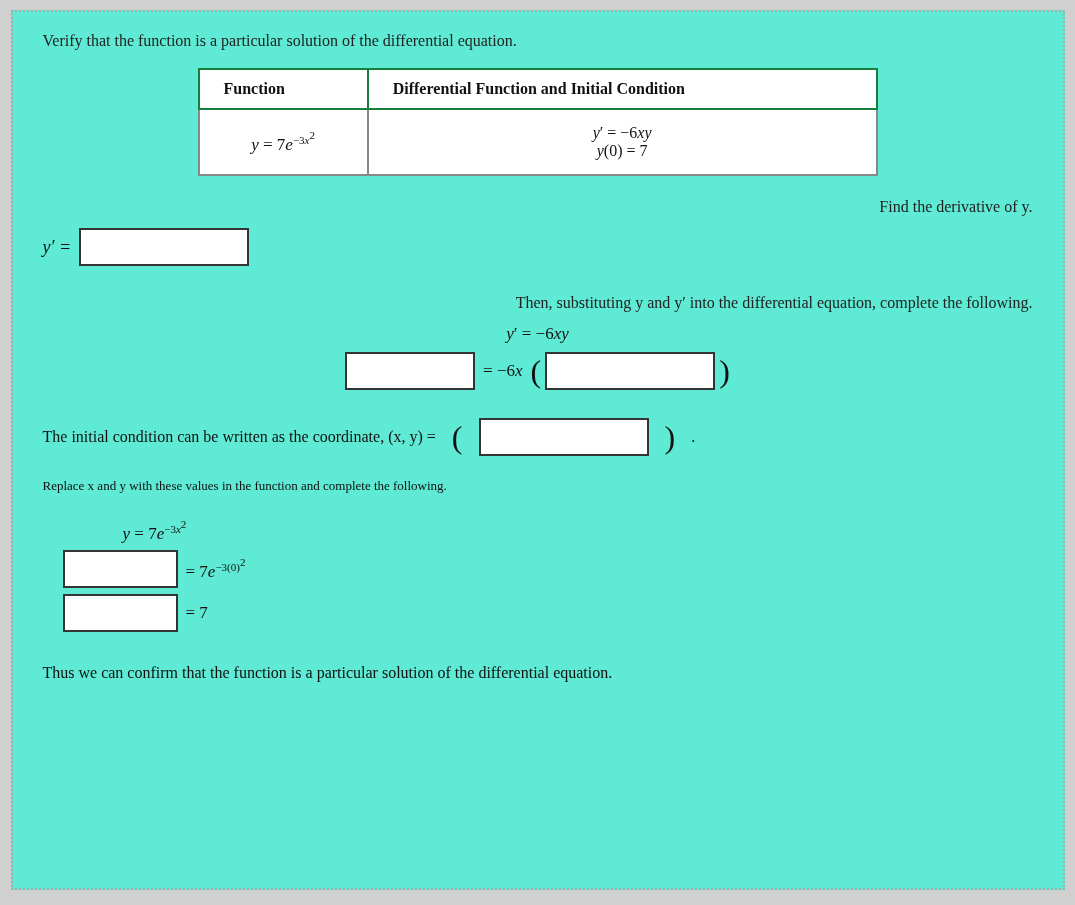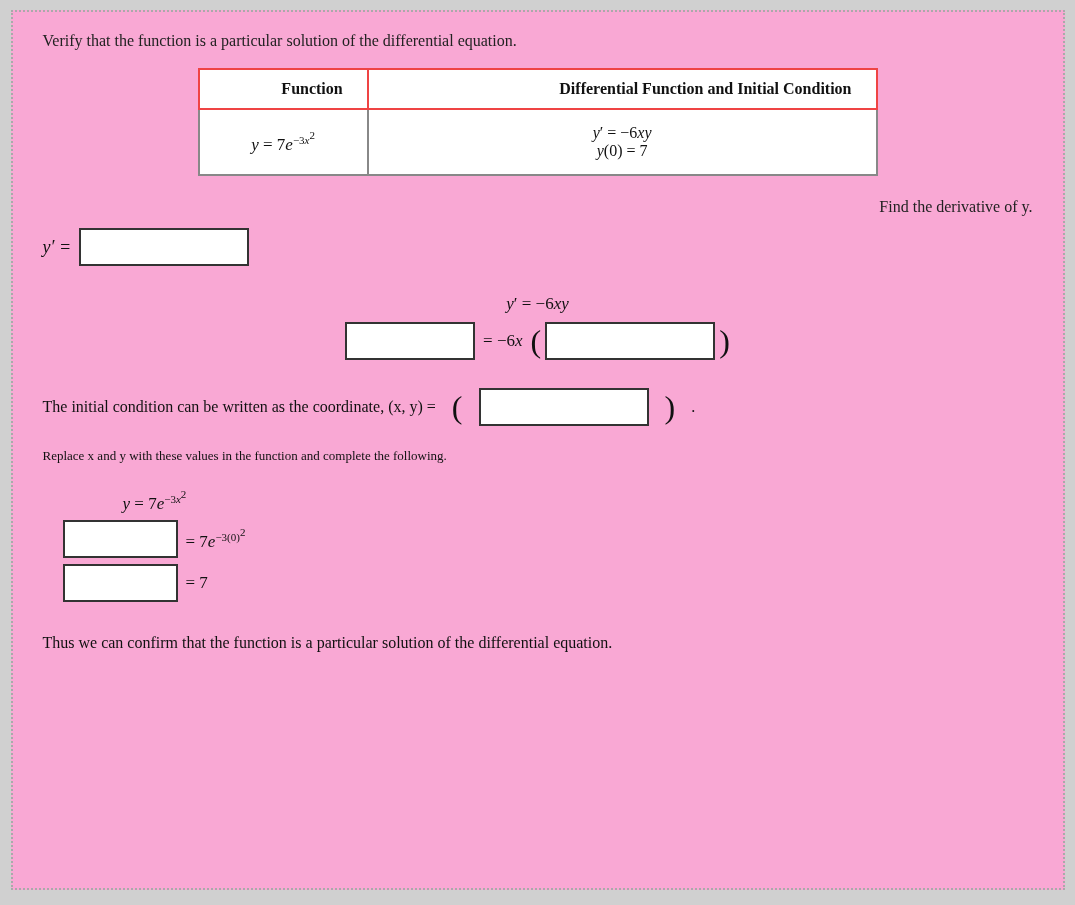--- a/index.html
+++ b/index.html
@@ -13,21 +13,21 @@
       font-family: Georgia, 'Times New Roman', serif;
       font-size: 16px;
       display: flex;
       justify-content: center;
       align-items: flex-start;
       min-height: 905px;
       padding: 10px;
     }
 
     .page-container {
-      background: #f9a8d4;
+      background: #5eead4;
       border: 2px dotted #aaa;
       width: 1054px;
       min-height: 880px;
       padding: 20px 30px 27px 30px;
     }
 
     .intro-text {
       font-size: 16px;
       color: #222;
       margin-bottom: 18px;
@@ -35,25 +35,25 @@
 
     
     .eq-table {
       border-collapse: collapse;
       margin: 0 auto 22px auto;
       width: 680px;
     }
 
     .eq-table th {
       background: #fff;
-      border: 2px solid #ef4444;
+      border: 2px solid #15803d;
       padding: 10px 24px;
       font-size: 16px;
       font-weight: bold;
-      text-align: right;
+      text-align: left;
       color: #111;
     }
 
     .eq-table td {
       background: #fff;
       border: 2px solid #888;
       padding: 14px 24px;
       text-align: center;
       font-size: 16px;
       color: #111;
@@ -217,20 +217,21 @@
   </table>
 
   <div class="section-label">Find the derivative of y.</div>
 
   <div class="derivative-row">
     <span class="derivative-label var">y′ =</span>
     <div class="input-box input-box-wide"></div>
   </div>
 
   <div class="substitution-block">
+    <div class="section-label">Then, substituting y and y′ into the differential equation, complete the following.</div>
     <div class="sub-eq-line">
       <span class="var">y</span>′ = −6<span class="var">xy</span>
     </div>
     <div class="sub-fill-line">
       <div class="input-box"></div>
       <span style="margin: 8px 4px;">= −6<span class="var">x</span></span>
       <span class="paren-large">(</span>
       <div class="input-box input-box-wide"></div>
       <span class="paren-large">)</span>
     </div>

